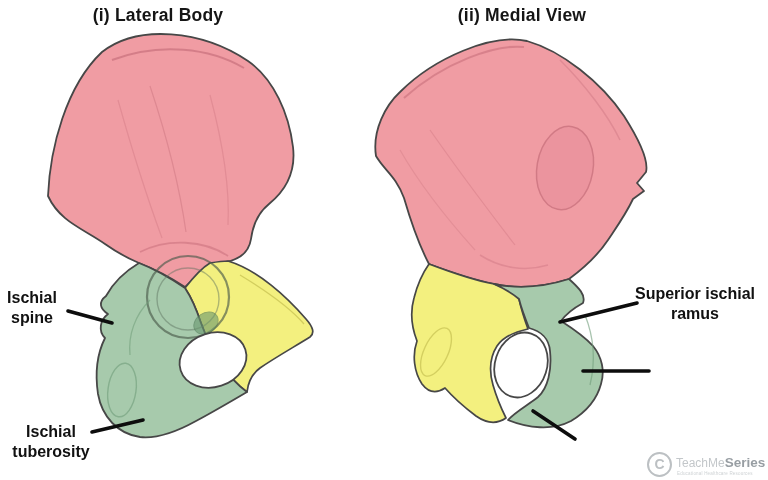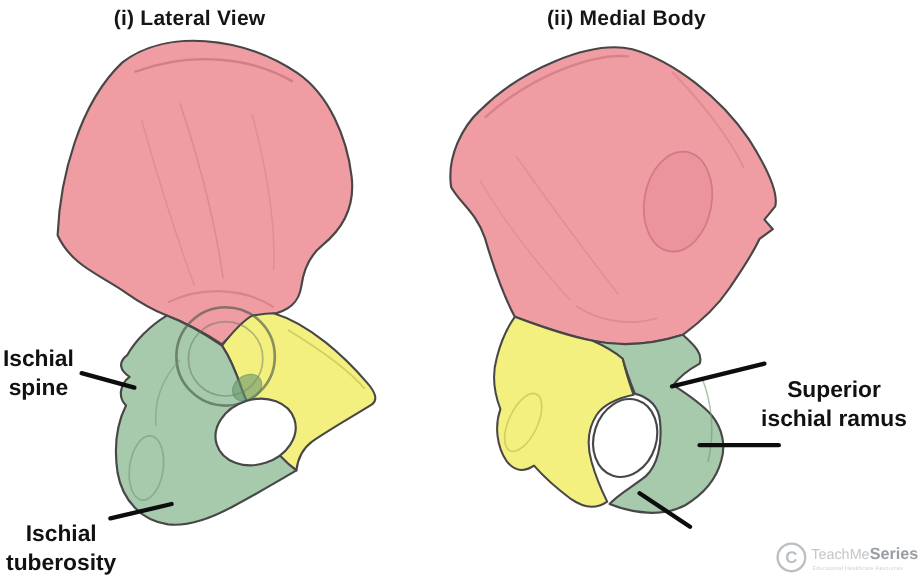--- a/index.html
+++ b/index.html
@@ -1,19 +1,19 @@
 <!DOCTYPE html>
 <html><head>
 <meta charset="utf-8">
 <style>
   html,body{margin:0;padding:0;}
   body{font-family:"Liberation Sans","DejaVu Sans",sans-serif;background:#ffffff;}
   #canvas{position:relative;width:768px;height:480px;background:#ffffff;overflow:hidden;}
   .title{position:absolute;font-size:17.5px;font-weight:700;color:#151515;text-align:center;letter-spacing:.2px;}
-  .lbl{position:absolute;font-size:19px;font-weight:700;color:#111111;text-align:center;line-height:1.25;}
+  .lbl{position:absolute;font-size:16px;font-weight:700;color:#111111;text-align:center;line-height:1.25;}
   .lbl.left{text-align:left;}
   svg{position:absolute;left:0;top:0;}
   .wm{position:absolute;left:645px;top:450px;width:123px;height:30px;}
   .wm-ring{position:absolute;left:2px;top:2px;width:21px;height:21px;border:2px solid #bcc0c3;border-radius:50%;
            color:#bcc0c3;font-size:14px;font-weight:700;text-align:center;line-height:21px;}
   .wm-text{position:absolute;left:31px;top:3px;white-space:nowrap;}
   .wm-light{font-size:12px;color:#c3c7ca;font-weight:400;}
   .wm-bold{font-size:13.5px;color:#989ea3;font-weight:700;}
   .wm-tag{position:absolute;left:32px;top:21px;font-size:4.5px;color:#ced2d4;white-space:nowrap;letter-spacing:.2px;}
 </style>
@@ -95,26 +95,26 @@
 
     <g stroke="#0d0d0d" stroke-width="3.6" stroke-linecap="round">
       <line x1="68" y1="311" x2="112" y2="323"></line>
       <line x1="92" y1="432" x2="143" y2="420"></line>
       <line x1="560" y1="322" x2="637" y2="303"></line>
       <line x1="583" y1="371" x2="649" y2="371"></line>
       <line x1="533" y1="411" x2="575" y2="439"></line>
     </g>
   </svg>
 
-  <div class="title" style="left:58px;top:5px;width:200px;">(i) Lateral View</div>
-  <div class="title" style="left:422px;top:5px;width:200px;">(ii) Medial Body</div>
+  <div class="title" style="left:58px;top:5px;width:200px;">(i) Lateral Body</div>
+  <div class="title" style="left:422px;top:5px;width:200px;">(ii) Medial View</div>
 
   <div class="lbl" style="left:0px;top:288px;width:64px;">Ischial spine</div>
-  <div class="lbl" style="left:1px;top:434px;width:100px;">Ischial tuberosity</div>
-  <div class="lbl" style="left:625px;top:284px;width:140px;margin-top:30px;">Superior ischial ramus</div>
+  <div class="lbl" style="left:1px;top:422px;width:100px;">Ischial tuberosity</div>
+  <div class="lbl" style="left:625px;top:284px;width:140px;">Superior ischial ramus</div>
 
   <div class="wm">
     <div class="wm-ring">C</div>
     <div class="wm-text">
       <span class="wm-light">TeachMe</span><span class="wm-bold">Series</span>
     </div>
     <div class="wm-tag">Educational Healthcare Resources</div>
   </div>
 
 </div>

